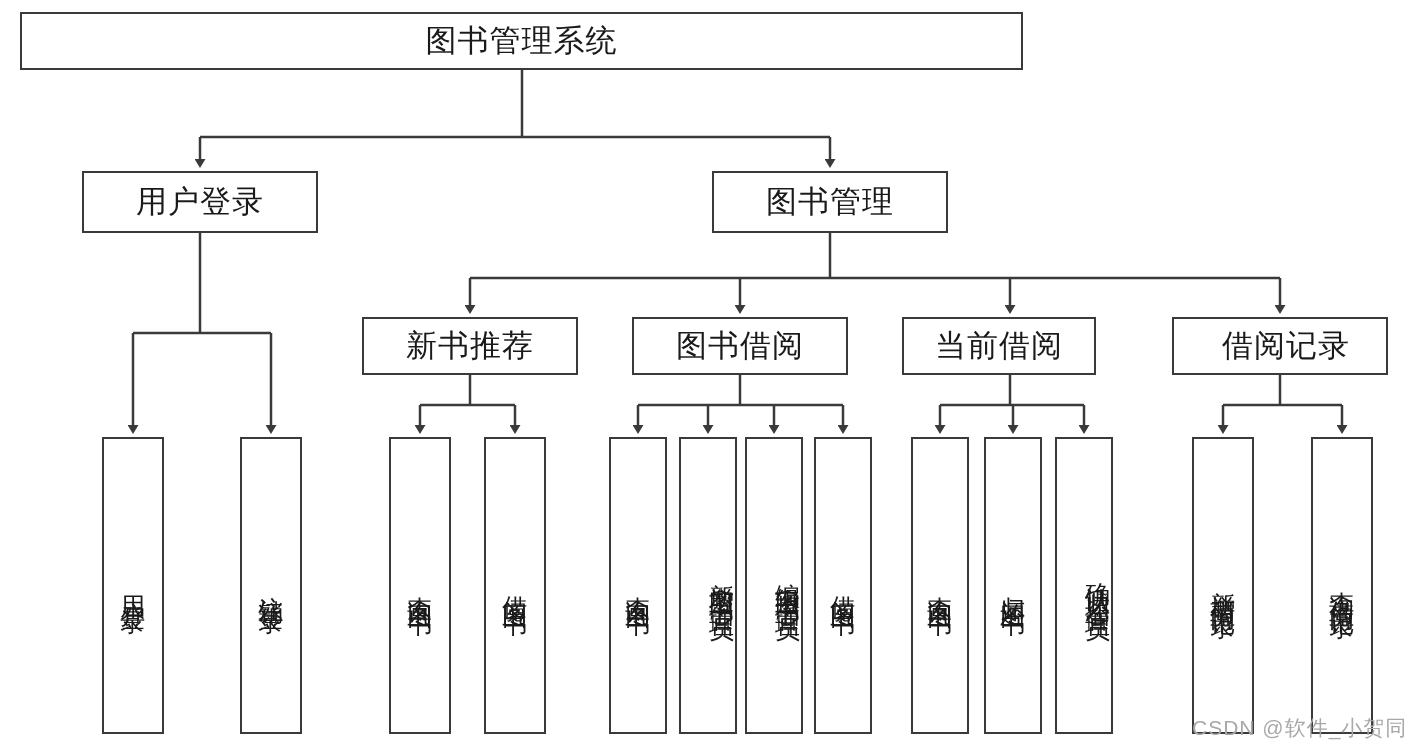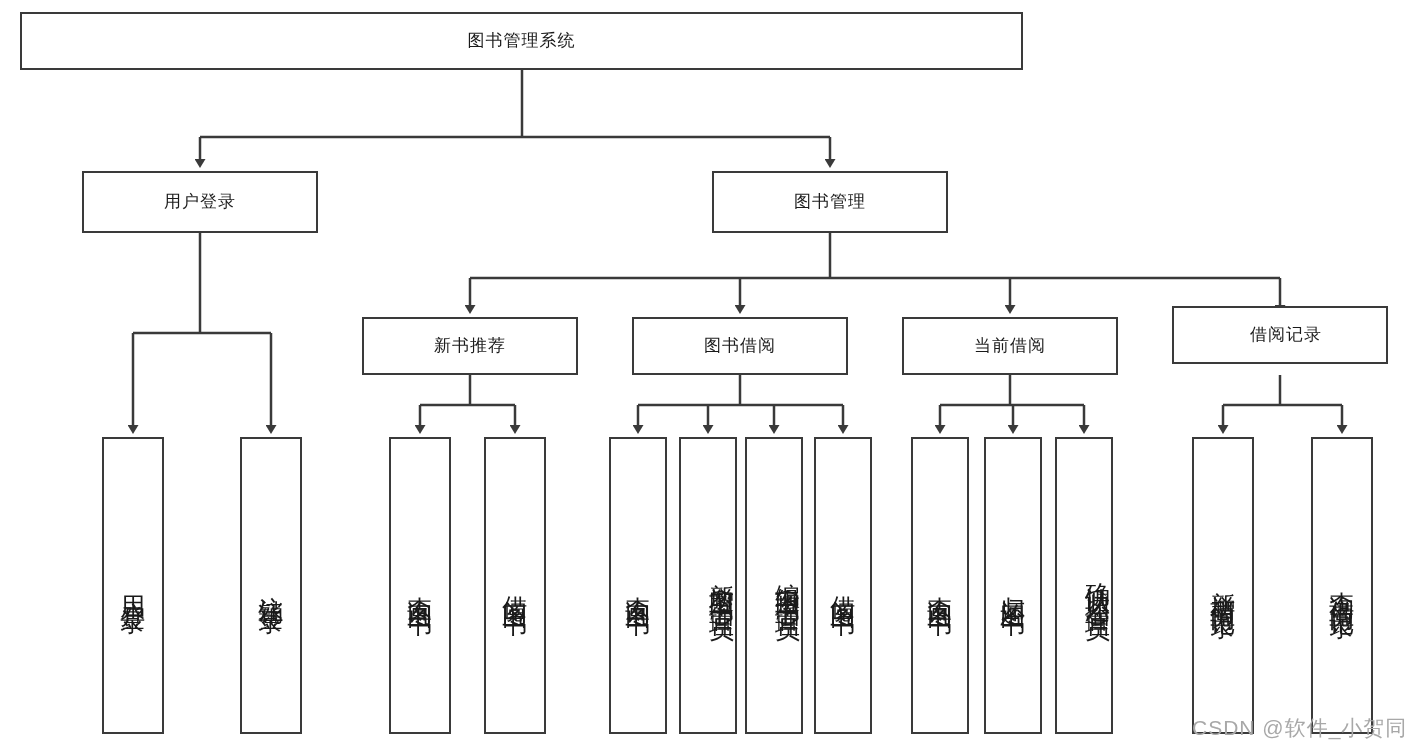--- a/index.html
+++ b/index.html
@@ -28,21 +28,21 @@
     position: absolute;
     box-sizing: border-box;
     border: 2.5px solid #3a3a3a;
     background: #ffffff;
     display: flex;
     align-items: center;
     justify-content: center;
     color: #1a1a1a;
   }
   .node.horiz {
-    font-size: 17px;
+    font-size: 31px;
     letter-spacing: 1px;
     line-height: 1.1;
   }
   .node.vert {
     writing-mode: vertical-rl;
     text-orientation: upright;
     font-size: 25px;
     letter-spacing: 5px;
     line-height: 1.05;
     padding-top: 6px;
@@ -131,24 +131,24 @@
   <div class="node horiz" style="left:712px; top:171px; width:236px; height:62px;justify-content:center;">
     <span>图书管理</span>
   </div>
 
   <div class="node horiz" style="left:632px; top:317px; width:216px; height:58px;">
     <span>图书借阅</span>
   </div>
   <div class="node horiz" style="left:362px; top:317px; width:216px; height:58px;">
     <span>新书推荐</span>
   </div>
-  <div class="node horiz" style="left:902px; top:317px; width:216px; height:58px;">
+  <div class="node horiz" style="left:902px; top:317px; width:194px; height:58px;">
     <span>当前借阅</span>
   </div>
-  <div class="node horiz" style="left:1172px; top:306px; width:216px; height:58px;padding-left:12px;">
+  <div class="node horiz" style="left:1172px; top:317px; width:216px; height:58px;padding-left:12px;">
     <span>借阅记录</span>
   </div>
 
   <div class="node vert" style="left:102px; top:437px; width:62px; height:297px;">
     <span class="vlabel">用户登录</span>
   </div>
   <div class="node vert" style="left:240px; top:437px; width:62px; height:297px;">
     <span class="vlabel">注销登录</span>
   </div>
 

